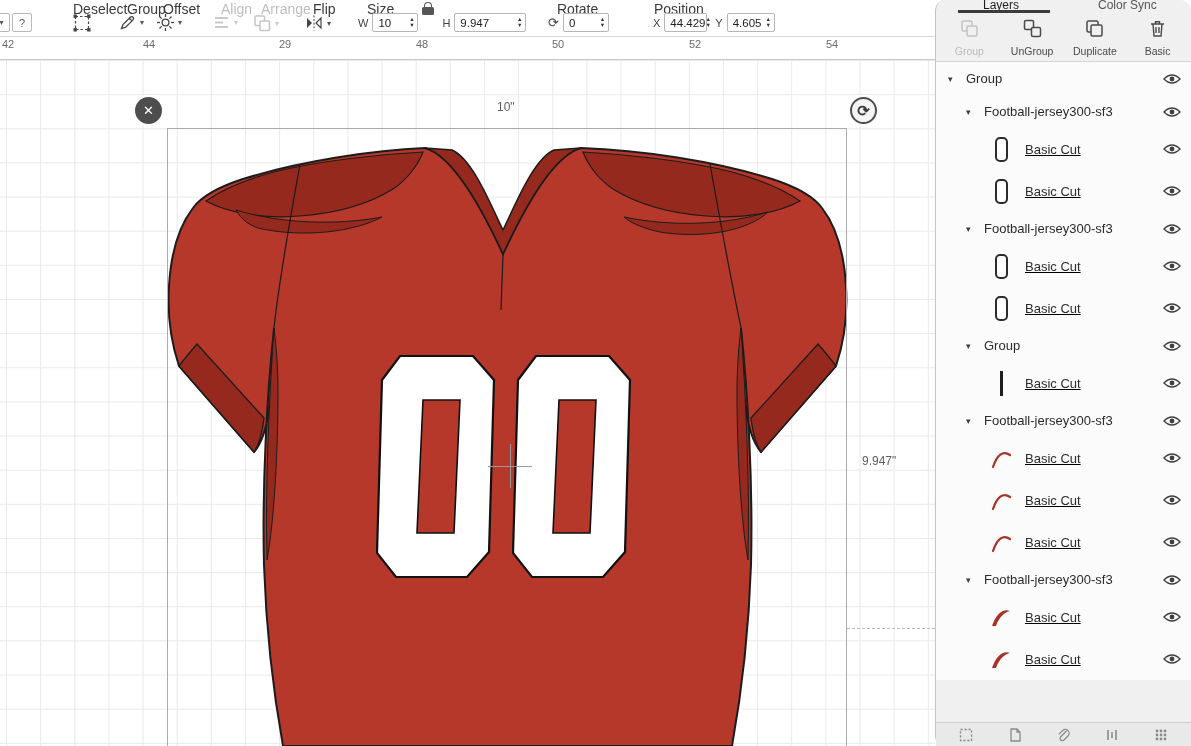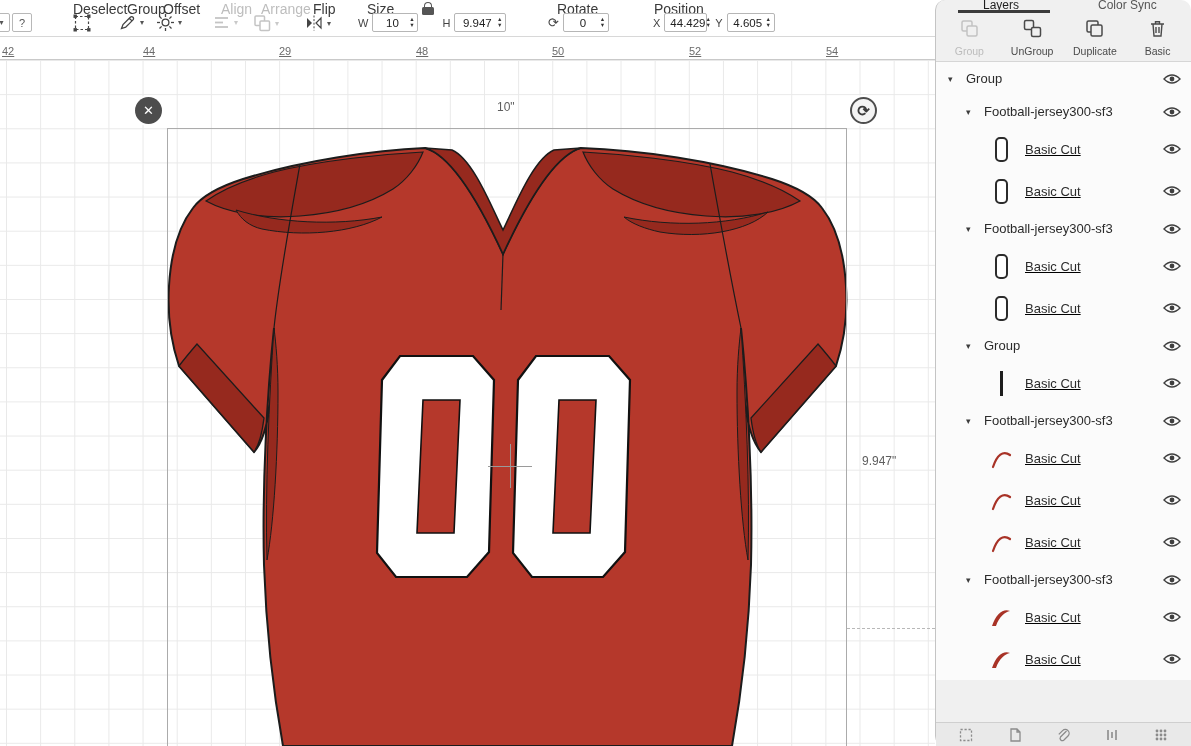--- a/index.html
+++ b/index.html
@@ -16,32 +16,32 @@
   .tb-ctrl { position:absolute; top:13px; left:2px; display:flex; align-items:center; }
   .iconbtn { display:flex; align-items:center; cursor:pointer; }
   .caret { font-size:8px; color:#555; margin-left:3px; }
   .caret.dis { color:#c9c9c9; }
   .minibox { position:absolute; top:13px; width:20px; height:19px; border:1px solid #b8b8b8;
     border-radius:2px; background:#fff; display:flex; align-items:center; justify-content:center;
     font-size:11px; color:#555; cursor:pointer; }
   .axis { font-size:11px; color:#444; margin:0 4px 0 0; }
   .num-input { display:flex; align-items:center; height:19px; border:1px solid #b6b6b6;
     border-radius:2px; background:#fff; font-size:11.5px; color:#222; padding-left:5px; cursor:text; }
-  .num-input .val { flex:1;text-align:center; }
+  .num-input .val { flex:1; }
   .stepper { display:flex; flex-direction:column; justify-content:center; width:11px; height:100%; cursor:pointer; }
   .stepper span { font-size:5.5px; line-height:5.5px; color:#333; text-align:center; }
   .lock { position:absolute; top:2px; width:12px; height:13px; cursor:pointer; }
   .lock .shackle { position:absolute; left:2px; top:0; width:8px; height:7px;
     border:1.5px solid #555; border-bottom:none; border-radius:4px 4px 0 0; }
   .lock .bod { position:absolute; left:0; top:5px; width:12px; height:8px; background:#555; border-radius:1.5px; }
 
   
   .ruler { position:absolute; left:0; top:37px; width:935px; height:23px; background:#fff;
     border-bottom:1px solid #c9c9c9; z-index:4; }
-  .tick { position:absolute; top:8px; font-size:11px; color:#6b6b6b;text-decoration:underline; }
+  .tick { position:absolute; top:1px; font-size:11px; color:#6b6b6b; }
 
   
   .canvas { position:absolute; left:0; top:60px; width:935px; height:686px; overflow:hidden;
     background-color:#fff;
     background-image:linear-gradient(to right,#e9e9e9 1px,transparent 1px),
                      linear-gradient(to bottom,#e9e9e9 1px,transparent 1px);
     background-size:34.15px 34.15px; background-position:6px 0; }
   .sel-box { position:absolute; left:167px; top:68px; width:680px; height:650px;
     border:1px solid #ababab; pointer-events:none; }
   .dim-label { position:absolute; font-size:12px; color:#5e5e5e; }
@@ -202,21 +202,21 @@
         <span class="axis">W</span>
         <div class="num-input" style="width:46px">
           <span class="val">10</span>
           <span class="stepper">
             <span>▲</span>
             <span>▼</span>
           </span>
         </div>
         <span style="width:24px"></span>
         <span class="axis">H</span>
-        <div class="num-input" style="width:52px">
+        <div class="num-input" style="width:72px">
           <span class="val">9.947</span>
           <span class="stepper">
             <span>▲</span>
             <span>▼</span>
           </span>
         </div>
       </div>
     </div>
 
     <div class="tgroup" style="left:546px">

